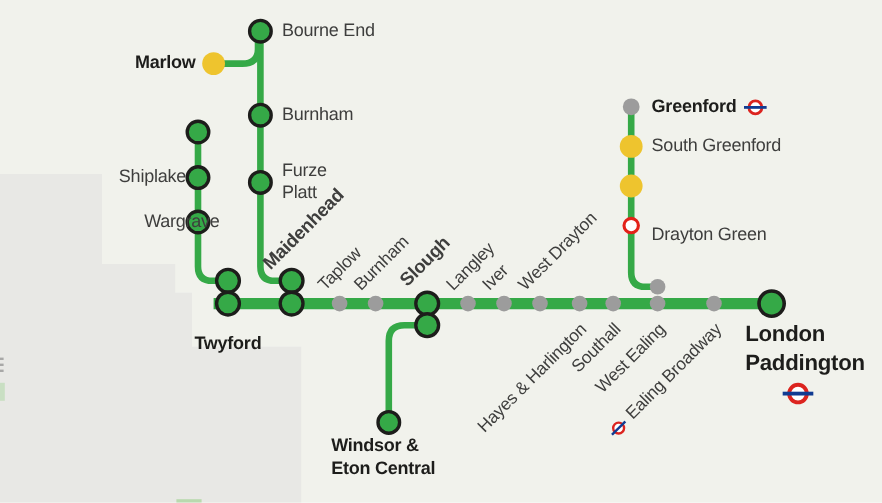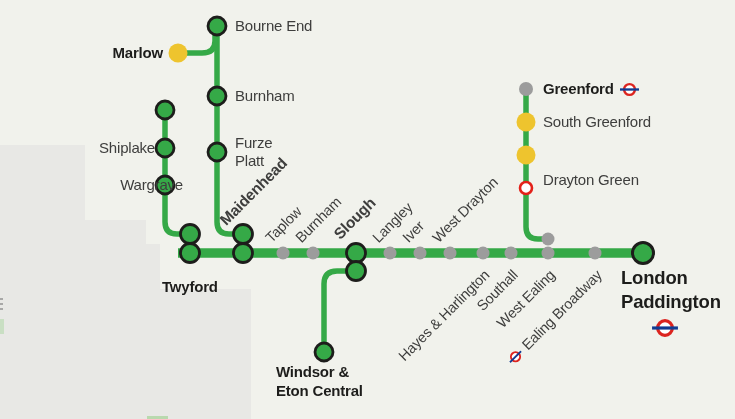--- a/index.html
+++ b/index.html
@@ -132,21 +132,21 @@
   </div>
 
   <div class="lbl b flexrow" style="left:543px;top:80px">
     <span>Greenford</span>
     <svg class="roundel" width="19" height="15" viewBox="0 0 44 34">
         <circle cx="22" cy="17" r="12.5" fill="#ffffff" stroke="#dc241f" stroke-width="5.5"></circle>
         <rect x="0" y="14.3" width="44" height="5.4" fill="#113b92"></rect>
       </svg>
   </div>
   <div class="lbl" style="left:543px;top:113px">South Greenford</div>
-  <div class="lbl" style="left:543px;top:171px">Drayton Green</div>
+  <div class="lbl" style="left:543px;top:187px">Drayton Green</div>
 
   <div class="lbl b wrap big" style="left:621px;top:266px;width:118px">London Paddington</div>
   <svg class="roundel" style="position:absolute;left:652px;top:318px" width="26" height="20" viewBox="0 0 44 34">
       <circle cx="22" cy="17" r="12.5" fill="#ffffff" stroke="#dc241f" stroke-width="5.5"></circle>
       <rect x="0" y="14.3" width="44" height="5.4" fill="#113b92"></rect>
     </svg>
 
 </div>
 
 </body></html>

